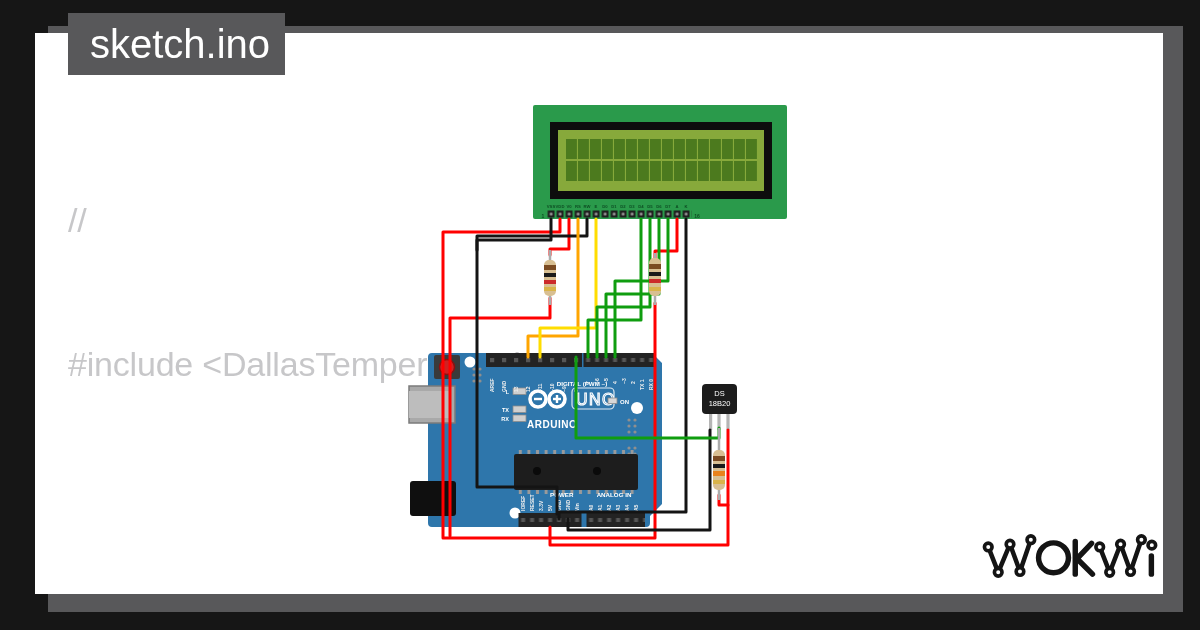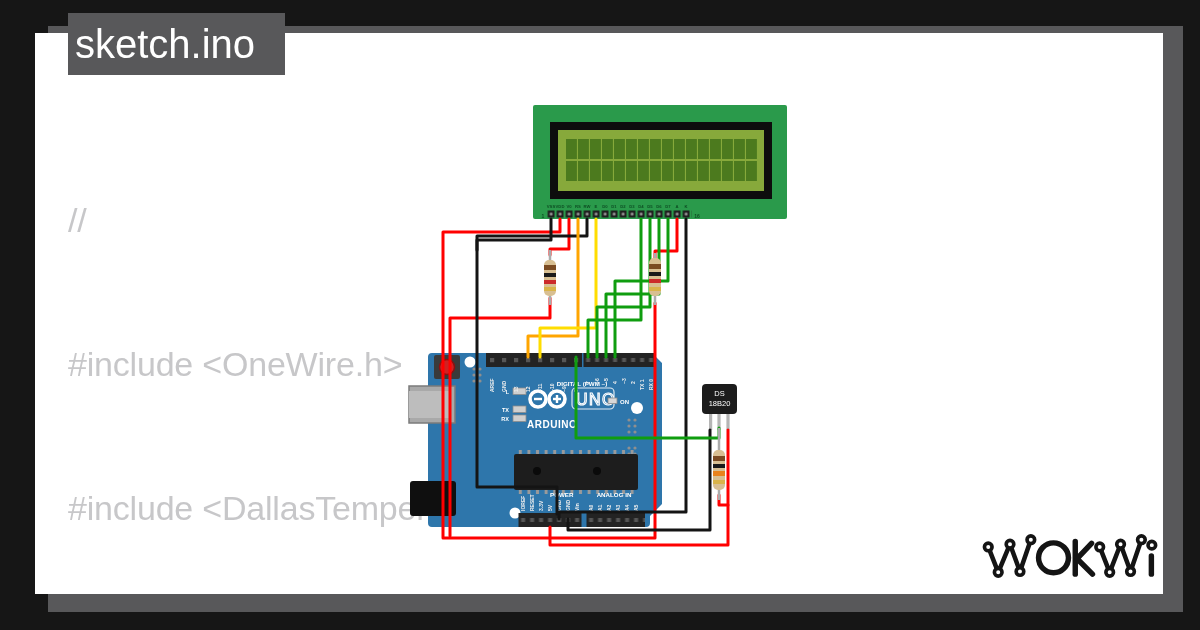--- a/index.html
+++ b/index.html
@@ -1,40 +1,39 @@
 <!DOCTYPE html>
 <html><head>
 <meta charset="utf-8">
 <style>
   html,body{margin:0;padding:0;background:#161616;}
   .stage{position:relative;width:1200px;height:630px;background:#161616;overflow:hidden;
          font-family:"Liberation Sans",sans-serif;}
   .shadow{position:absolute;left:48px;top:26px;width:1135px;height:586px;background:#58585a;}
   .card{position:absolute;left:35px;top:33px;width:1128px;height:561px;background:#ffffff;overflow:hidden;}
   .tab{position:absolute;left:68px;top:13px;width:217px;height:62px;background:#58585a;
-       color:#ffffff;font-size:40px;line-height:62px;padding-left:7px;box-sizing:border-box;}
+       color:#ffffff;font-size:40px;line-height:62px;padding-left:7px;box-sizing:border-box;text-align:center;}
   .code{position:absolute;left:33px;top:67px;color:#c7c7c9;font-size:34px;line-height:48px;
         letter-spacing:-0.2px;white-space:pre;}
   .code div{height:48px;}
   .circuit{position:absolute;left:370px;top:62px;}
   .logo{position:absolute;left:941px;top:494px;}
   .sr{position:absolute;width:1px;height:1px;overflow:hidden;clip:rect(0 0 0 0);}
   svg text{font-family:"Liberation Sans",sans-serif;}
 </style>
 </head>
 <body>
 
 <div class="stage">
   <div class="shadow"></div>
 
   <div class="card">
 
     <div class="code">
       <div>//</div>
-      <div>#include &lt;OneWire.h&gt;</div>
       <div>#include &lt;DallasTemperature.h&gt;</div>
       
       
       
       
       
       
       
       
     </div>

